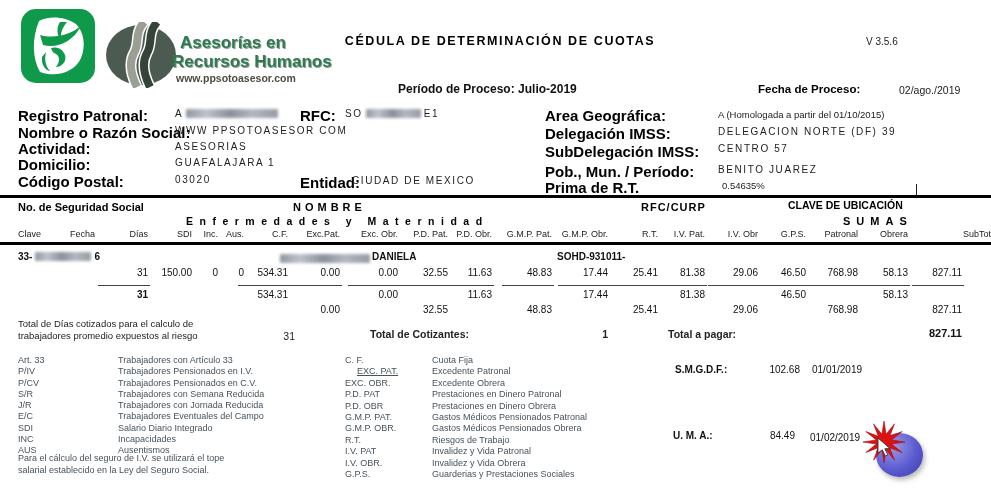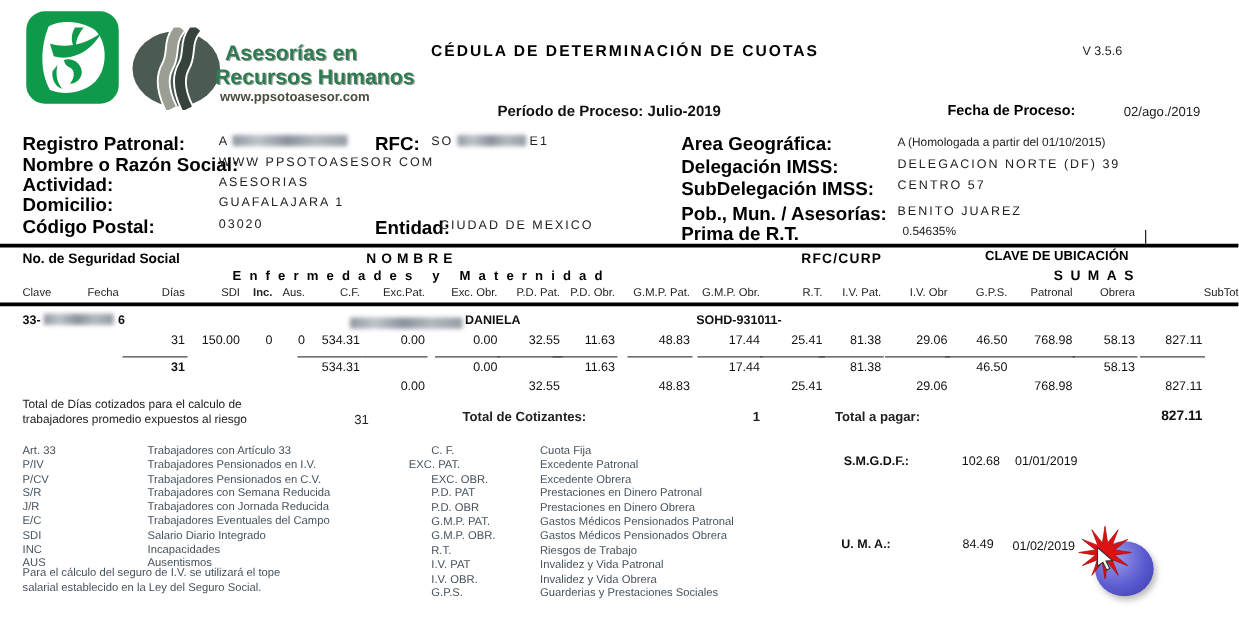--- a/index.html
+++ b/index.html
@@ -83,21 +83,21 @@
   <div class="abs val" style="left:175px;top:174px;">03020</div>
   <div class="abs lbl" style="left:300px;top:174px;">Entidad:</div>
   <div class="abs val" style="left:352px;top:175px;">CIUDAD DE MEXICO</div>
 
   <div class="abs lbl" style="left:545px;top:107px;">Area Geográfica:</div>
   <div class="abs val2" style="left:718px;top:109px;">A (Homologada a partir del 01/10/2015)</div>
   <div class="abs lbl" style="left:545px;top:125px;">Delegación IMSS:</div>
   <div class="abs val" style="left:718px;top:126px;">DELEGACION NORTE (DF) 39</div>
   <div class="abs lbl" style="left:545px;top:143px;">SubDelegación IMSS:</div>
   <div class="abs val" style="left:718px;top:143px;">CENTRO 57</div>
-  <div class="abs lbl" style="left:545px;top:163px;">Pob., Mun. / Asesorías:</div>
+  <div class="abs lbl" style="left:545px;top:163px;">Pob., Mun. / Período:</div>
   <div class="abs val" style="left:718px;top:164px;">BENITO JUAREZ</div>
   <div class="abs lbl" style="left:545px;top:179px;">Prima de R.T.</div>
   <div class="abs val2" style="left:722px;top:180px;">0.54635%</div>
 
   <div class="bar" style="top:195px;"></div>
   <div class="abs" style="left:916px;top:184px;width:1px;height:11px;background:#222;"></div>
   <div class="abs ghdr" style="left:18px;top:201px;">No. de Seguridad Social</div>
   <div class="abs ghdr" style="left:293px;top:201px;letter-spacing:4px;">NOMBRE</div>
   <div class="abs ghdr" style="left:641px;top:201px;letter-spacing:1px;">RFC/CURP</div>
   <div class="abs ghdr" style="left:788px;top:199px;font-size:10.5px;">CLAVE DE UBICACIÓN</div>
@@ -110,21 +110,21 @@
   </div>
   <span class="redact abs" style="left:277px;top:254px;width:90px;"></span>
   <div class="abs emp" style="left:372px;top:251px;">DANIELA</div>
   <div class="abs emp" style="left:557px;top:251px;">SOHD-931011-</div>
 
   <div id="dyn-layer">
       <span class="colhdr" style="left: 18px; top: 229px;">Clave</span>
       <span class="colhdr" style="left: 70px; top: 229px;">Fecha</span>
       <span class="colhdr" style="left: 78px; top: 229px; width: 70px; text-align: right;">Días</span>
       <span class="colhdr" style="left: 122px; top: 229px; width: 70px; text-align: right;">SDI</span>
-      <span class="colhdr" style="left: 148px; top: 229px; width: 70px; text-align: right; font-weight: bold;">Inc.</span>
+      <span class="colhdr" style="left: 148px; top: 229px; width: 70px; text-align: right;">Inc.</span>
       <span class="colhdr" style="left: 174px; top: 229px; width: 70px; text-align: right;">Aus.</span>
       <span class="colhdr" style="left: 218px; top: 229px; width: 70px; text-align: right;">C.F.</span>
       <span class="colhdr" style="left: 270px; top: 229px; width: 70px; text-align: right;">Exc.Pat.</span>
       <span class="colhdr" style="left: 328px; top: 229px; width: 70px; text-align: right;">Exc. Obr.</span>
       <span class="colhdr" style="left: 378px; top: 229px; width: 70px; text-align: right;">P.D. Pat.</span>
       <span class="colhdr" style="left: 422px; top: 229px; width: 70px; text-align: right;">P.D. Obr.</span>
       <span class="colhdr" style="left: 482px; top: 229px; width: 70px; text-align: right;">G.M.P. Pat.</span>
       <span class="colhdr" style="left: 538px; top: 229px; width: 70px; text-align: right;">G.M.P. Obr.</span>
       <span class="colhdr" style="left: 588px; top: 229px; width: 70px; text-align: right;">R.T.</span>
       <span class="colhdr" style="left: 635px; top: 229px; width: 70px; text-align: right;">I.V. Pat.</span>
@@ -194,21 +194,21 @@
       <span class="lg" style="left: 18px; top: 411px;">E/C</span>
       <span class="lg" style="left: 118px; top: 411px;">Trabajadores Eventuales del Campo</span>
       <span class="lg" style="left: 18px; top: 423px;">SDI</span>
       <span class="lg" style="left: 118px; top: 423px;">Salario Diario Integrado</span>
       <span class="lg" style="left: 18px; top: 434px;">INC</span>
       <span class="lg" style="left: 118px; top: 434px;">Incapacidades</span>
       <span class="lg" style="left: 18px; top: 445px;">AUS</span>
       <span class="lg" style="left: 118px; top: 445px;">Ausentismos</span>
       <span class="lg" style="left: 345px; top: 355px;">C. F.</span>
       <span class="lg" style="left: 432px; top: 355px;">Cuota Fija</span>
-      <span class="lg" style="left: 327px; top: 366px;">EXC. PAT.</span>
+      <span class="lg" style="left: 357px; top: 366px; text-decoration: underline;">EXC. PAT.</span>
       <span class="lg" style="left: 432px; top: 366px;">Excedente Patronal</span>
       <span class="lg" style="left: 345px; top: 378px;">EXC. OBR.</span>
       <span class="lg" style="left: 432px; top: 378px;">Excedente Obrera</span>
       <span class="lg" style="left: 345px; top: 389px;">P.D. PAT</span>
       <span class="lg" style="left: 432px; top: 389px;">Prestaciones en Dinero Patronal</span>
       <span class="lg" style="left: 345px; top: 401px;">P.D. OBR</span>
       <span class="lg" style="left: 432px; top: 401px;">Prestaciones en Dinero Obrera</span>
       <span class="lg" style="left: 345px; top: 412px;">G.M.P. PAT.</span>
       <span class="lg" style="left: 432px; top: 412px;">Gastos Médicos Pensionados Patronal</span>
       <span class="lg" style="left: 345px; top: 423px;">G.M.P. OBR.</span>

